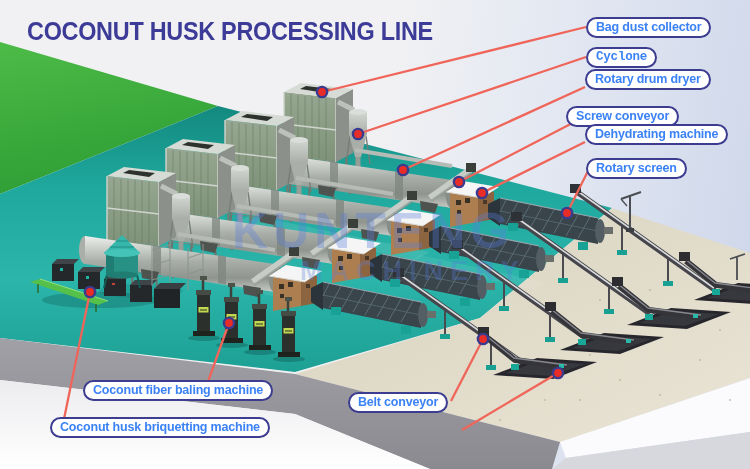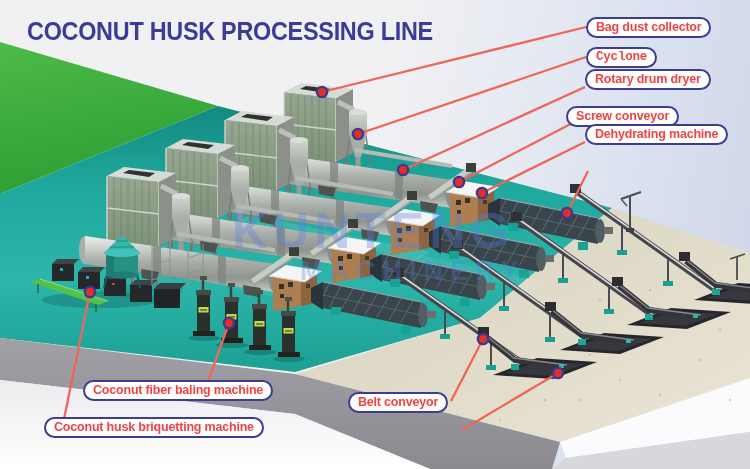--- a/index.html
+++ b/index.html
@@ -4,21 +4,21 @@
 <style>
   html,body{margin:0;padding:0;background:#ffffff;font-family:"Liberation Sans",sans-serif;}
   .stage{position:relative;width:750px;height:469px;overflow:hidden;
          background:linear-gradient(100deg,#f1f1f3 0%,#f1f1f3 48%,#e3e8f2 68%,#ccd5e9 100%);}
   svg.scene{position:absolute;left:0;top:0;width:750px;height:469px;display:block;}
   .page-title{position:absolute;left:27px;top:16px;font-size:26px;font-weight:bold;
               color:#3c3c98;letter-spacing:-0.3px;transform:scaleX(.90);transform-origin:left top;
               white-space:nowrap;}
   .pill{position:absolute;height:21px;line-height:16px;box-sizing:border-box;
         background:#ffffff;border:2.5px solid #3c3c90;border-radius:12px;
-        color:#ef4444;font-size:12.5px;font-weight:bold;padding:0 8px;
+        color:#3b82f6;font-size:12.5px;font-weight:bold;padding:0 8px;
         white-space:nowrap;letter-spacing:-0.2px;z-index:5;}
   .watermark{position:absolute;color:rgba(90,125,220,.34);font-weight:bold;
              letter-spacing:5px;pointer-events:none;z-index:3;white-space:nowrap;}
   .wm1{left:232px;top:202px;font-size:50px;}
   .wm2{left:300px;top:256px;font-size:27px;letter-spacing:7px;color:rgba(90,125,220,.30);}
 </style>
 </head>
 <body>
 
 <div class="stage">
@@ -314,17 +314,18 @@
 <div class="watermark wm2">MACHINERY</div>
 <div class="watermark wm1">KUNTENG</div>
 
 <div class="page-title">COCONUT HUSK PROCESSING LINE</div>
 
 <div class="pill" style="left:586px;top:17px;">Bag dust collector</div>
 <div class="pill" style="left:586px;top:47px;font-family:Liberation Mono, monospace;">Cyclone</div>
 <div class="pill" style="left:585px;top:69px;">Rotary drum dryer</div>
 <div class="pill" style="left:566px;top:106px;">Screw conveyor</div>
 <div class="pill" style="left:585px;top:124px;">Dehydrating machine</div>
+<div class="pill" style="left:586px;top:158px;">Rotary screen</div>
 <div class="pill" style="left:83px;top:380px;">Coconut fiber baling machine</div>
-<div class="pill" style="left:44px;top:417px;">Coconut husk briquetting machine</div>
+<div class="pill" style="left:50px;top:417px;">Coconut husk briquetting machine</div>
 <div class="pill" style="left:348px;top:392px;">Belt conveyor</div>
 
 </div>
 
 </body></html>

